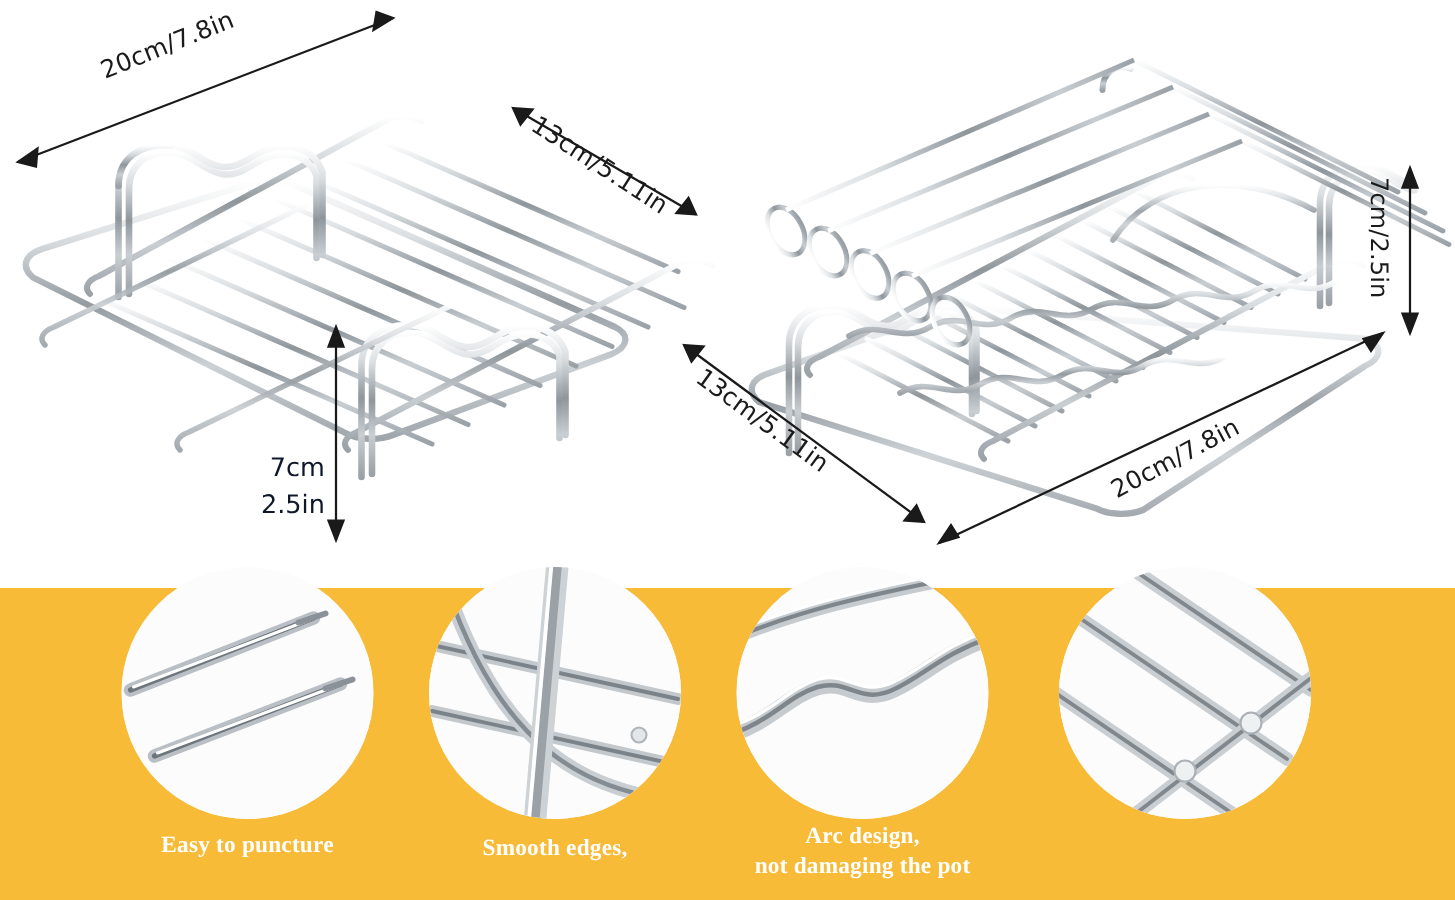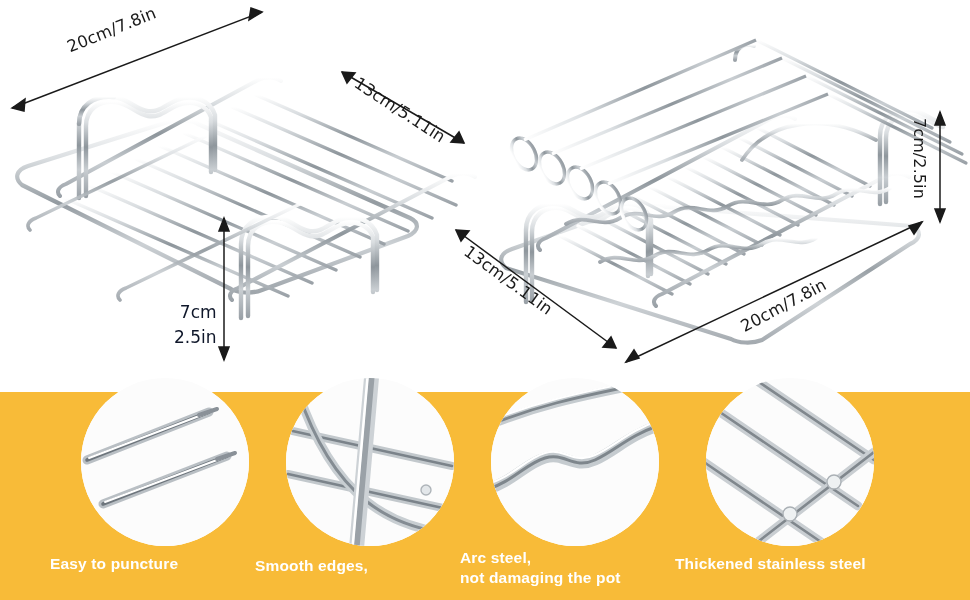--- a/index.html
+++ b/index.html
@@ -26,23 +26,23 @@
   #lbl-r-7 {left:929px;top:118px;transform:rotate(90deg);transform-origin:0 0;}
 
   
   #band{position:absolute;left:0;top:392px;width:970px;height:208px;}
   #band-bg{position:absolute;inset:0;background:#f8bb38;}
 
   .feature{position:absolute;top:0;width:230px;height:208px;}
   .bubble{position:absolute;left:50%;top:-14px;width:168px;height:168px;margin-left:-84px;
           border-radius:50%;background:#fff;overflow:hidden;}
   .bubble svg{display:block;}
-  .cap{position:absolute;left:0;top:162px;width:230px;color:#ffffff;
+  .cap{position:absolute;left:0;top:162px;width:230px;text-align:center;color:#ffffff;
        font-size:15.5px;font-weight:bold;line-height:1.28;letter-spacing:.15px;
-       font-family:Liberation Sans, sans-serif;}
+       font-family:Liberation Serif, serif;}
 </style>
 </head>
 <body>
 
 <div id="stage">
 
   <div id="hero">
 
     <svg width="970" height="392" viewBox="0 0 970 392">
       <defs>
@@ -293,21 +293,21 @@
             <path d="M -6,112 C 22,104 34,86 54,80 C 74,74 82,92 104,82
                      C 126,72 136,58 172,46" stroke="#c5cbcf" stroke-width="11"></path>
             <path d="M -6,112 C 22,104 34,86 54,80 C 74,74 82,92 104,82
                      C 126,72 136,58 172,46" stroke="#7e868c" stroke-width="3"></path>
             <path d="M -6,107 C 22,99 34,81 54,75 C 74,69 82,87 104,77
                      C 126,67 136,53 172,41" stroke="#ffffff" stroke-width="2.2"></path>
           </g>
         </svg>
       </div>
       <div class="cap" style="top: 156px;">
-          <div>Arc steel,</div>
+          <div>Arc design,</div>
           <div>not damaging the pot</div>
         </div>
     </div>
 
     <div class="feature" style="left:675px">
       <div class="bubble">
         <svg width="168" height="168" viewBox="0 0 168 168">
           <rect width="168" height="168" fill="#fcfcfc"></rect>
           <g fill="none" stroke-linecap="round">
             <path d="M 38,-6 L 168,82" stroke="#c9ced2" stroke-width="9"></path>
@@ -316,18 +316,15 @@
             <path d="M 2,26 L 152,128" stroke="#80878d" stroke-width="2.6"></path>
             <path d="M -14,76 L 118,166" stroke="#c9ced2" stroke-width="9"></path>
             <path d="M -14,76 L 118,166" stroke="#80878d" stroke-width="2.6"></path>
             <path d="M 168,74 L 44,170" stroke="#c9ced2" stroke-width="9"></path>
             <path d="M 168,74 L 44,170" stroke="#80878d" stroke-width="2.6"></path>
             <circle cx="128" cy="104" r="7" fill="#eef1f2" stroke="#aab0b5" stroke-width="1.4"></circle>
             <circle cx="84" cy="136" r="7" fill="#eef1f2" stroke="#aab0b5" stroke-width="1.4"></circle>
           </g>
         </svg>
       </div>
-      <div class="cap">
-          <div>Thickened stainless steel</div>
-        </div>
     </div>
   </div>
 </div>
 
 </body></html>

